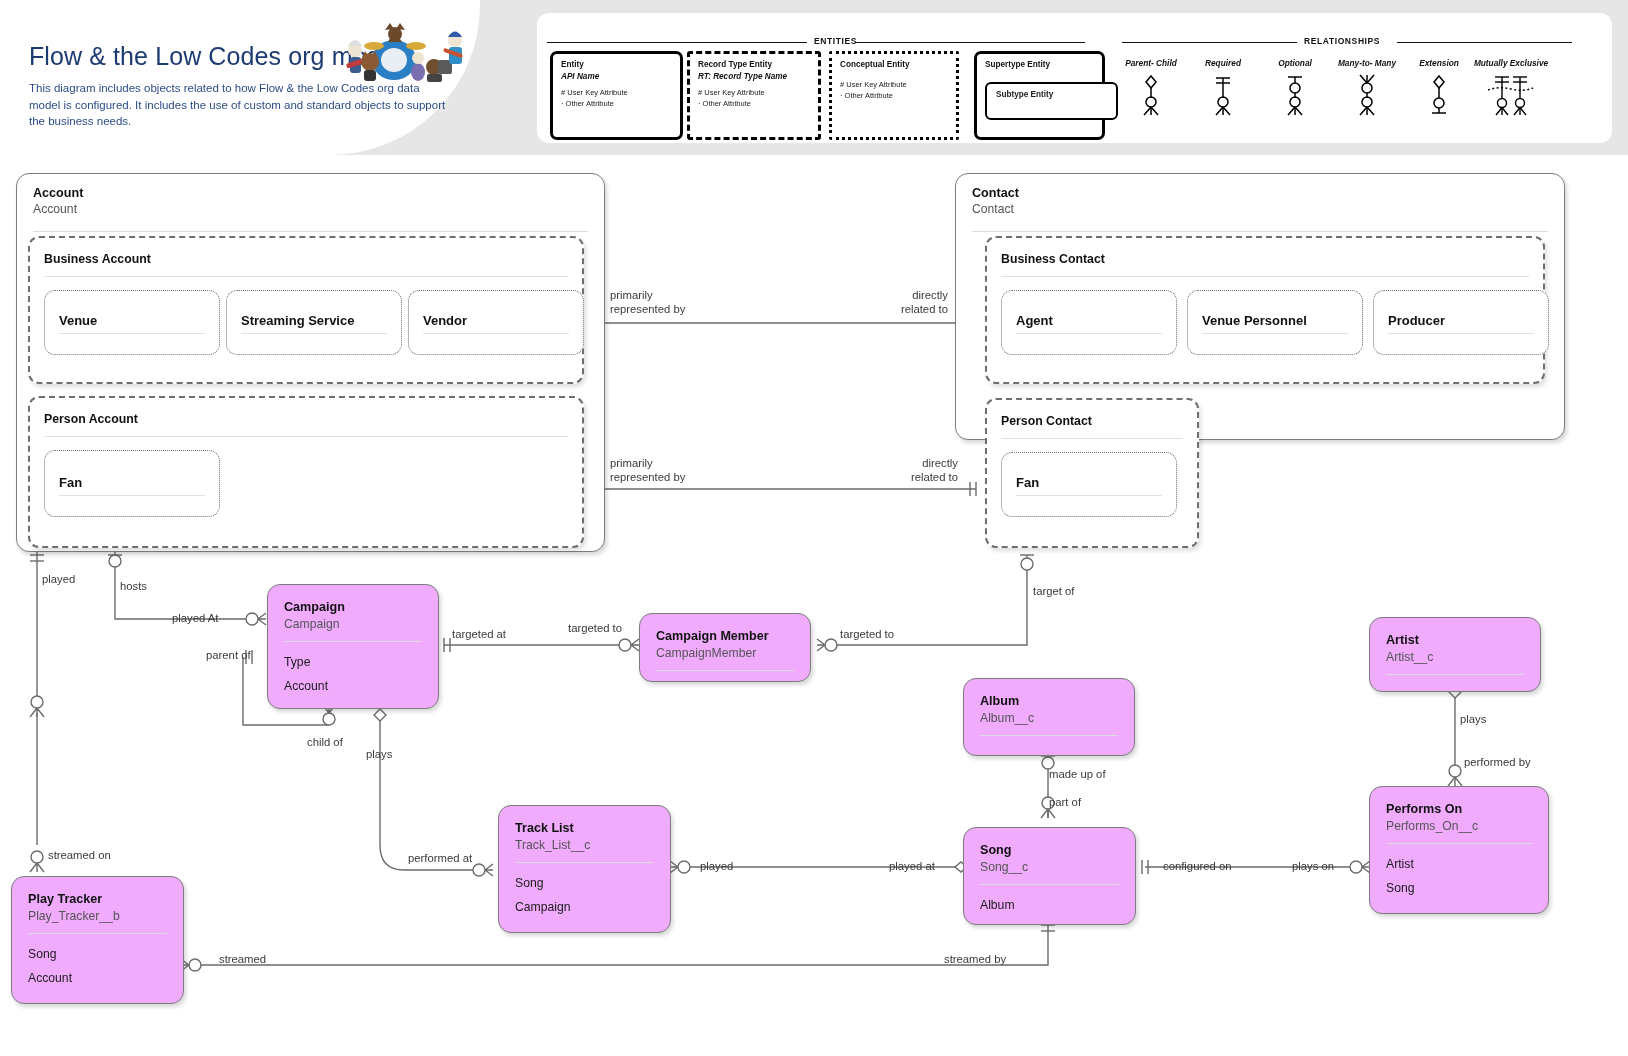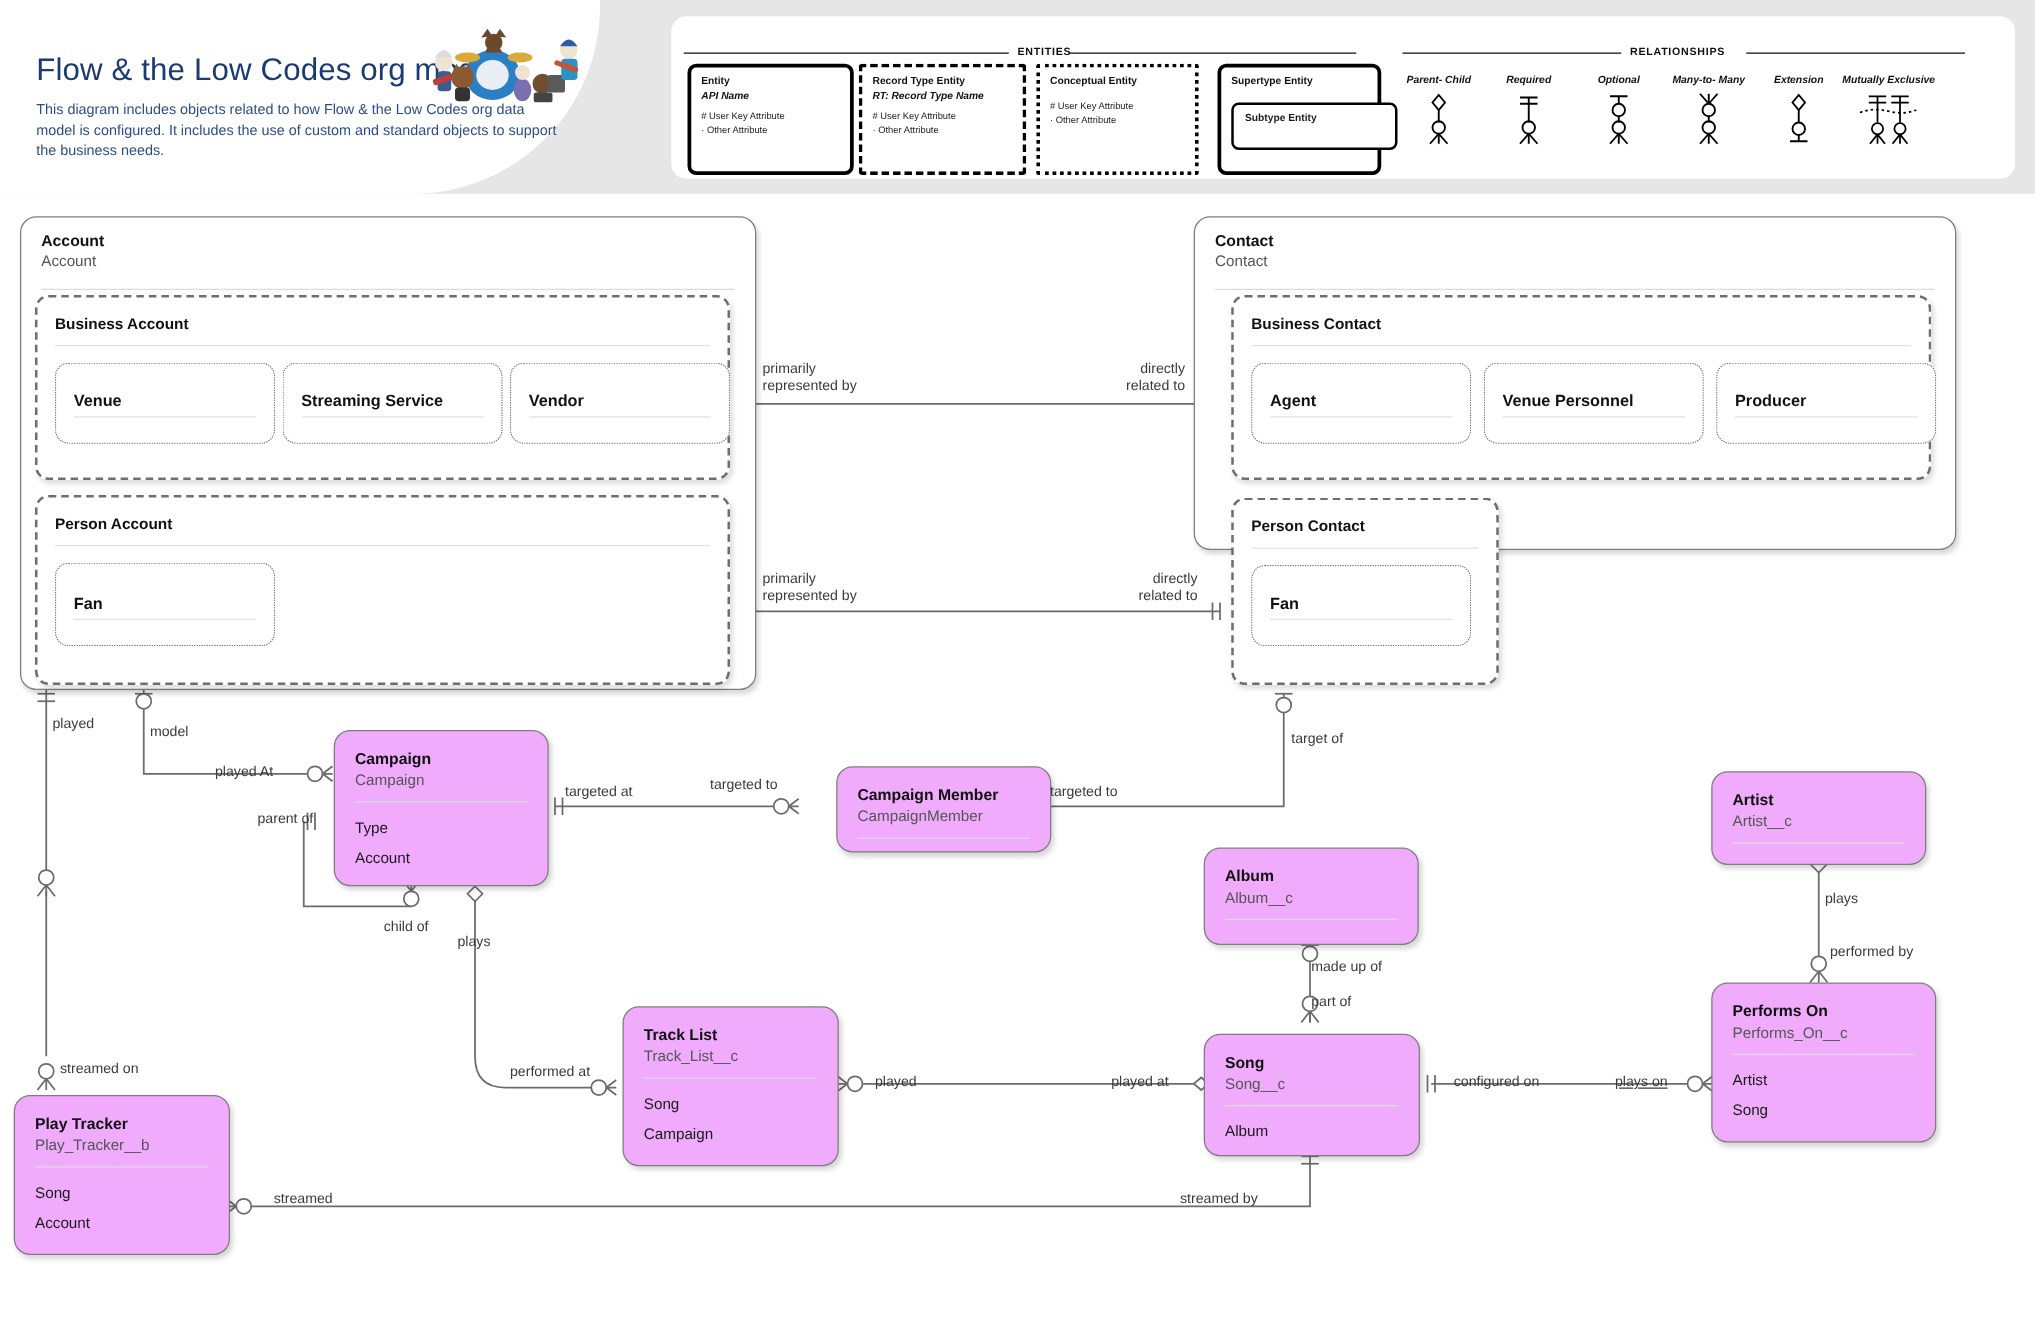--- a/index.html
+++ b/index.html
@@ -471,21 +471,21 @@
       <div class="card-name">Campaign</div>
       <div class="card-api">Campaign</div>
     </div>
     <div class="card-sep"></div>
     <div class="card-attrs">
       <div class="card-attr">Type</div>
       <div class="card-attr">Account</div>
     </div>
   </div>
 
-  <div class="card" style="left:669px; top:458px; width:172px; height:69px;">
+  <div class="card" style="left:639px; top:458px; width:172px; height:69px;">
     <div class="card-head">
       <div class="card-name">Campaign Member</div>
       <div class="card-api">CampaignMember</div>
     </div>
     <div class="card-sep"></div>
   </div>
 
   <div class="card" style="left:963px; top:523px; width:172px; height:78px;">
     <div class="card-head">
       <div class="card-name">Album</div>
@@ -553,39 +553,39 @@
 represented by</div>
   <div class="elabel r" style="left:820px; top:134px; width:128px;">directly
 related to</div>
 
   <div class="elabel" style="left:610px; top:302px;">primarily
 represented by</div>
   <div class="elabel r" style="left:830px; top:302px; width:128px;">directly
 related to</div>
 
   <div class="elabel" style="left:42px; top:418px;">played</div>
-  <div class="elabel" style="left:120px; top:425px;">model</div>
+  <div class="elabel" style="left:120px; top:425px;">hosts</div>
   <div class="elabel" style="left:172px; top:457px;">played At</div>
   <div class="elabel" style="left:206px; top:494px;">parent of</div>
   <div class="elabel" style="left:307px; top:581px;">child of</div>
   <div class="elabel" style="left:366px; top:593px;">plays</div>
 
   <div class="elabel" style="left:452px; top:473px;">targeted at</div>
   <div class="elabel" style="left:568px; top:467px;">targeted to</div>
   <div class="elabel" style="left:840px; top:473px;">targeted to</div>
   <div class="elabel" style="left:1033px; top:430px;">target of</div>
 
   <div class="elabel" style="left:1049px; top:613px;">made up of</div>
   <div class="elabel" style="left:1049px; top:641px;">part of</div>
 
   <div class="elabel" style="left:1460px; top:558px;">plays</div>
   <div class="elabel" style="left:1464px; top:601px;">performed by</div>
 
   <div class="elabel" style="left:1163px; top:705px;">configured on</div>
-  <div class="elabel" style="left:1292px; top:705px;text-decoration:underline;">plays on</div>
+  <div class="elabel" style="left:1292px; top:705px;">plays on</div>
 
   <div class="elabel" style="left:408px; top:697px;">performed at</div>
   <div class="elabel" style="left:700px; top:705px;">played</div>
   <div class="elabel" style="left:889px; top:705px;">played at</div>
 
   <div class="elabel" style="left:48px; top:694px;">streamed on</div>
   <div class="elabel" style="left:219px; top:798px;">streamed</div>
   <div class="elabel" style="left:944px; top:798px;">streamed by</div>
 
 </div>

